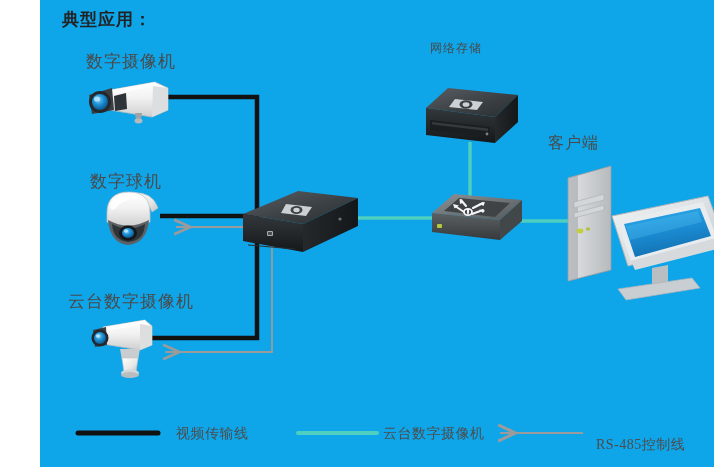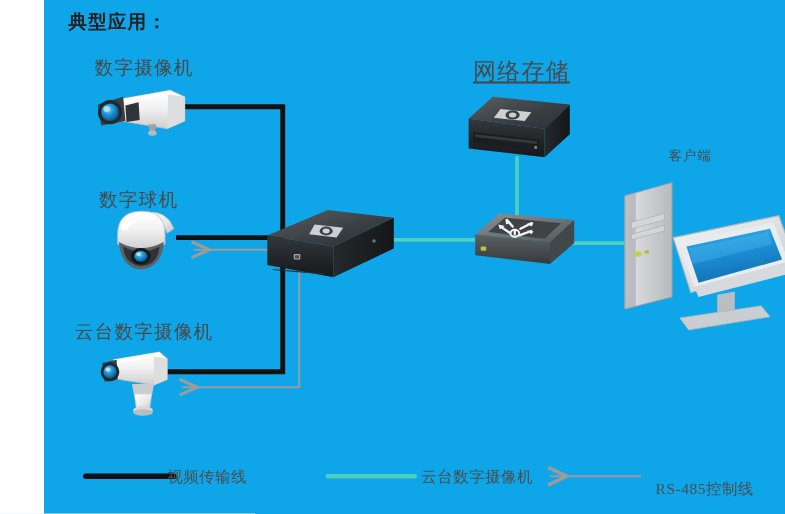--- a/index.html
+++ b/index.html
@@ -37,32 +37,32 @@
     font-size: 17px;
     font-weight: bold;
     color: #222222;
     font-family: "Liberation Serif", "DejaVu Serif", serif;
     letter-spacing: 1px;
   }
   #label-box-camera  { left: 46px;  top: 50px;  font-size: 17px; }
   #label-dome-camera { left: 50px;  top: 170px; font-size: 17px; }
   #label-ptz-camera  { left: 28px;  top: 290px; font-size: 17px; }
   #label-video-server{ left: 216px; top: 142px; font-size: 16px; }
-  #label-nas         { left: 390px; top: 51px;  font-size: 21px; text-decoration: underline; }
-  #label-client      { left: 568px; top: 133px; font-size: 12px; }
+  #label-nas         { left: 390px; top: 40px;  font-size: 12px; }
+  #label-client      { left: 508px; top: 133px; font-size: 16px; }
 
   .legend-text {
     position: absolute;
     font-size: 14px;
     color: #4d4d4d;
     font-family: "Liberation Serif", "DejaVu Serif", serif;
     white-space: nowrap;
     letter-spacing: 0.5px;
   }
-  #legend-label-video { left: 112px; top: 425px; }
+  #legend-label-video { left: 136px; top: 425px; }
   #legend-label-utp   { left: 343px; top: 425px; }
   #legend-label-rs485 { left: 556px; top: 436px; }
 </style>
 </head>
 <body>
 
 <div id="page">
 
   <div id="page-title">典型应用：</div>
 

